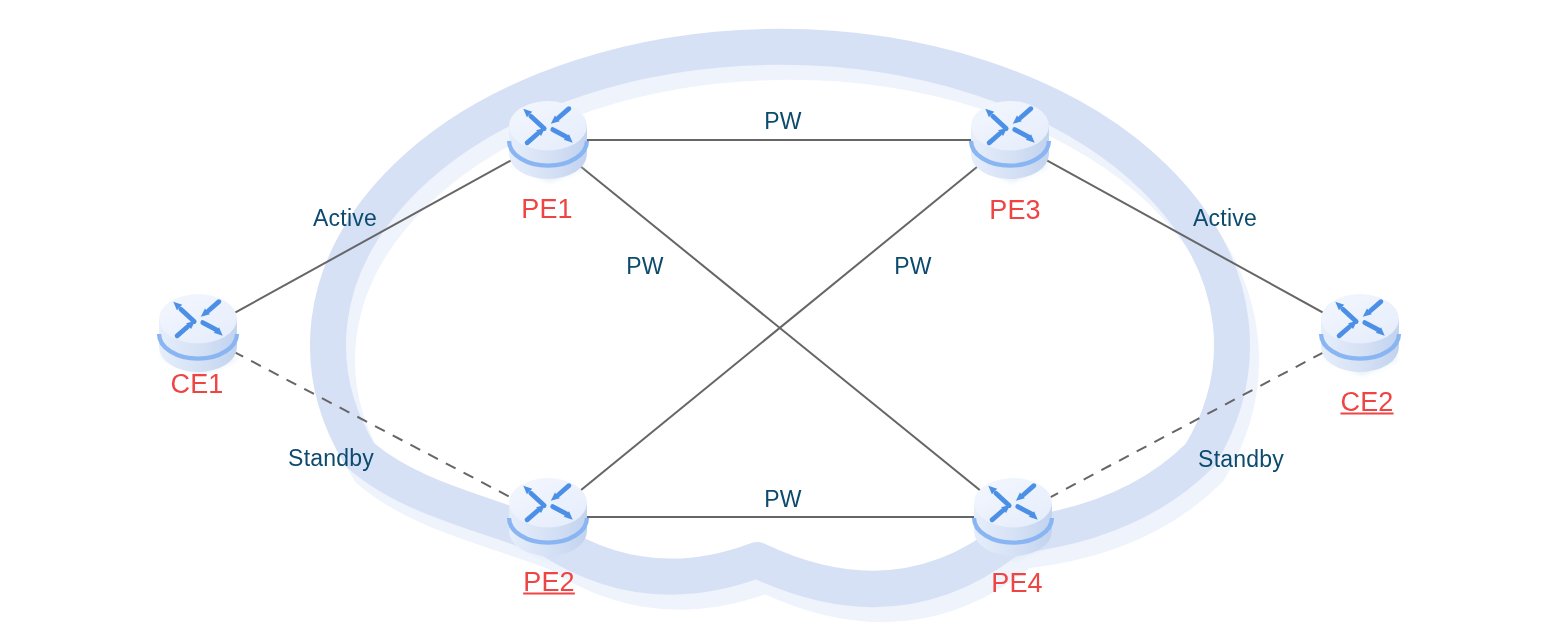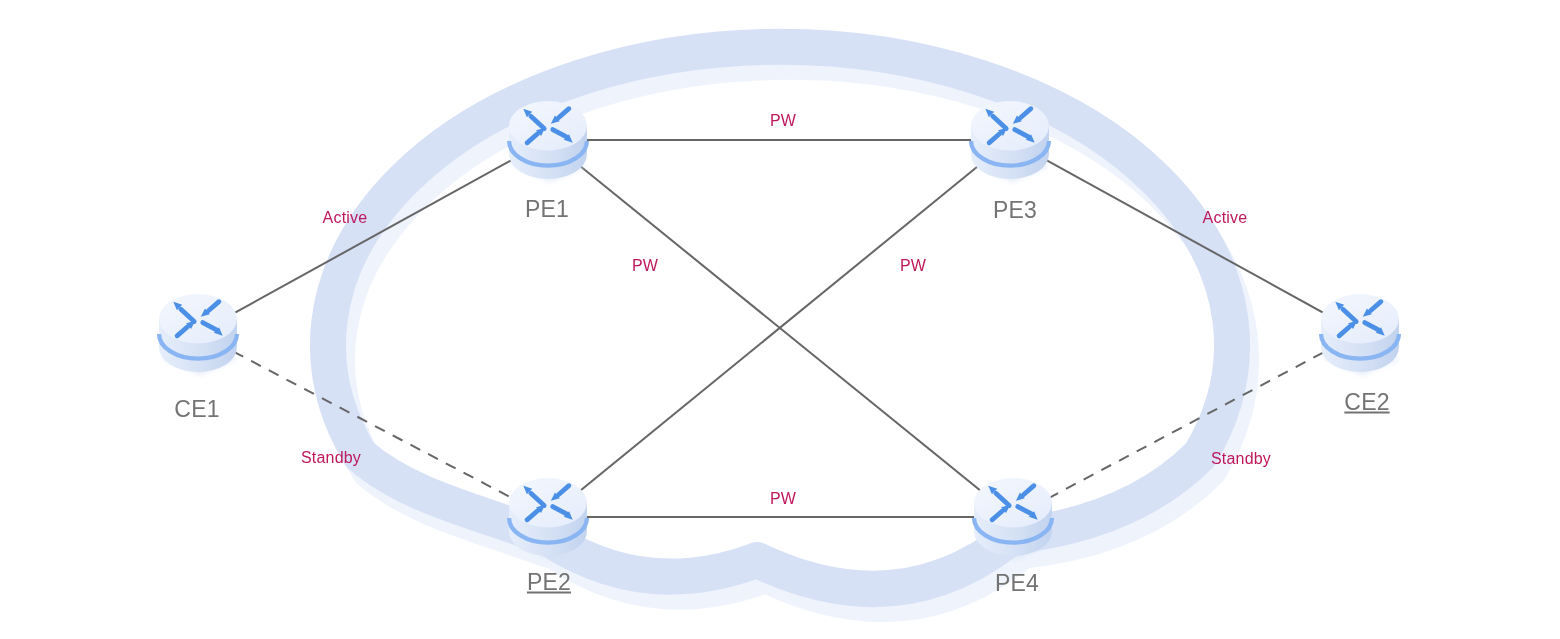--- a/index.html
+++ b/index.html
@@ -3,35 +3,35 @@
 <meta charset="utf-8">
 <style>
   html,body{margin:0;padding:0;background:#ffffff;}
   #stage{
     position:relative;width:1560px;height:639px;background:#ffffff;overflow:hidden;
     font-family:"Liberation Sans","DejaVu Sans",sans-serif;
   }
   #stage svg.canvas{position:absolute;left:0;top:0;}
   .lbl{
     position:absolute;transform:translate(-50%,-50%);
-    color:#be185d;font-size:16px;line-height:1;white-space:nowrap;
+    color:#0c4a6e;font-size:23px;line-height:1;white-space:nowrap;
     letter-spacing:0.2px;
   }
-  .node-lbl{font-size:23px;color:#737373;}
+  .node-lbl{font-size:27px;color:#ef4444;}
   
   #lbl-active-left  {left:345px; top:218px;}
   #lbl-standby-left {left:331px; top:458px;}
   #lbl-pw-top       {left:783px; top:121px;}
   #lbl-pw-midleft   {left:645px; top:266px;}
   #lbl-pw-midright  {left:913px; top:266px;}
   #lbl-pw-bottom    {left:783px; top:499px;}
   #lbl-active-right {left:1225px;top:218px;}
   #lbl-standby-right{left:1241px;top:459px;}
   
-  #lbl-ce1{left:197px; top:409px;}
+  #lbl-ce1{left:197px; top:384px;}
   #lbl-pe1{left:547px; top:209px;}
   #lbl-pe2{left:549px; top:582px;text-decoration:underline;}
   #lbl-pe3{left:1015px;top:210px;}
   #lbl-pe4{left:1017px;top:583px;}
   #lbl-ce2{left:1367px;top:402px;text-decoration:underline;}
   .link{stroke:#666666;stroke-width:2;fill:none;}
   .link.dashed{stroke-dasharray:11 9;}
   .cloud-band{fill:none;stroke:#d7e1f6;stroke-width:36;stroke-linejoin:round;}
   .cloud-band-shadow{fill:none;stroke:#e4ecfa;stroke-width:36;stroke-linejoin:round;opacity:0.62;}
 </style>

